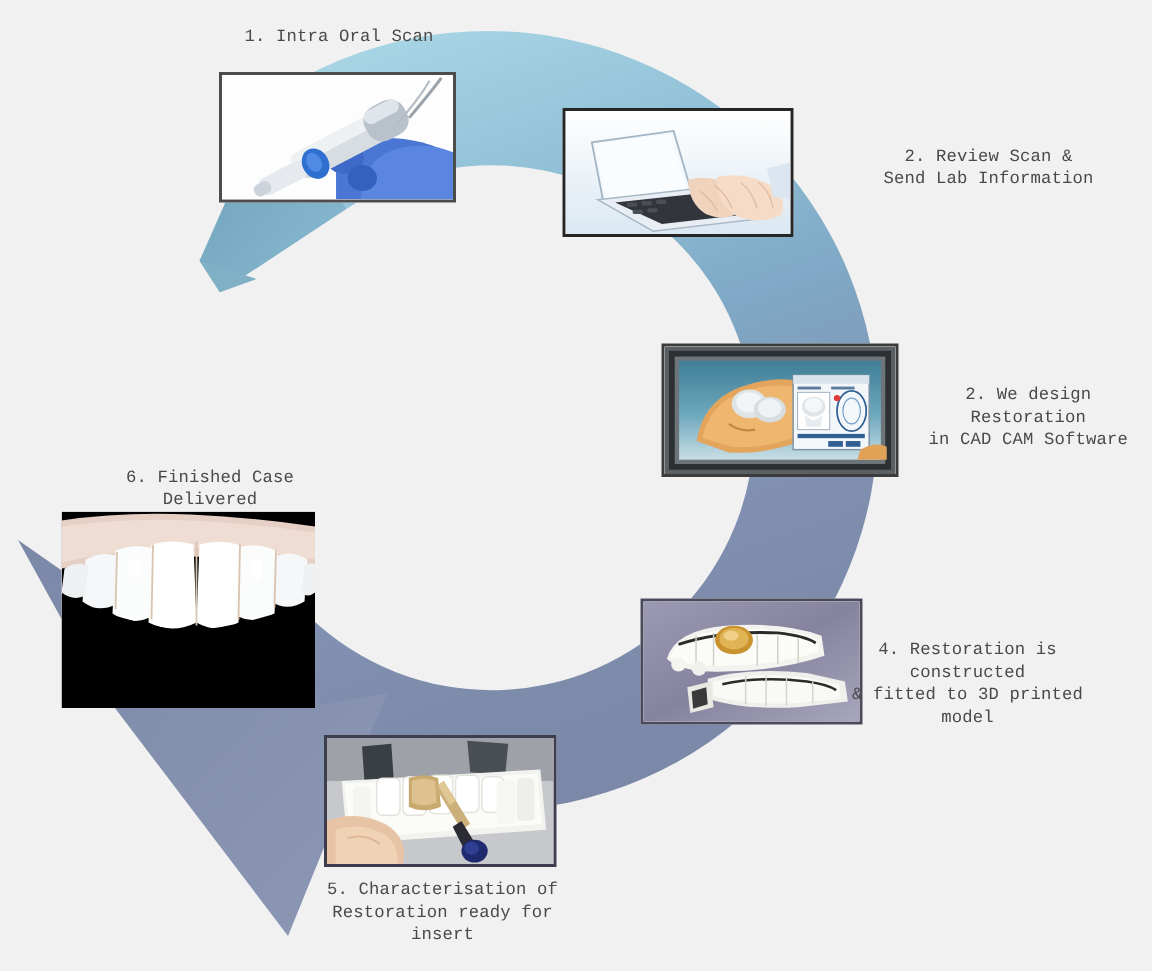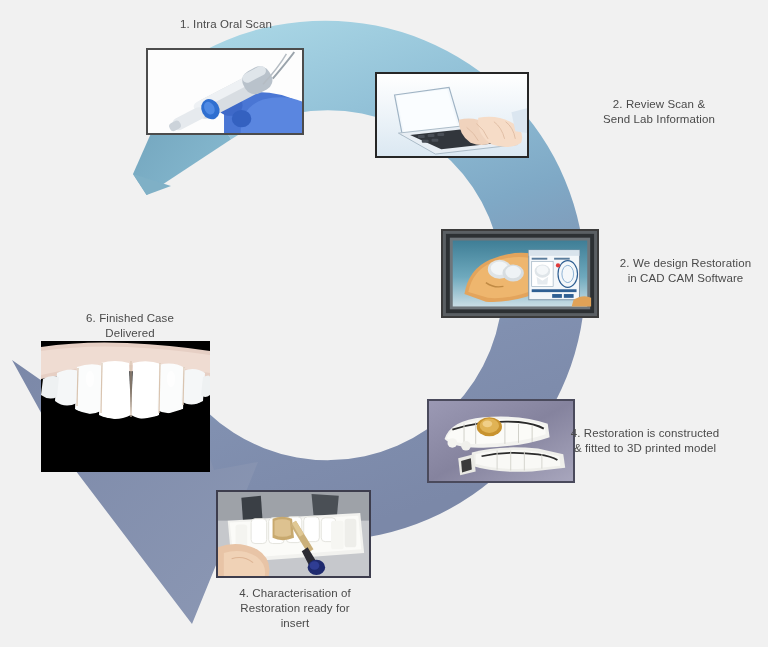--- a/index.html
+++ b/index.html
@@ -47,20 +47,21 @@
     height: 100%;
     overflow: hidden;
   }
   .caption {
     position: absolute;
     color: #4a4a4a;
     font-size: 11.5px;
     line-height: 15px;
     white-space: pre-line;
     letter-spacing: .1px;
+    font-family: Liberation Mono, monospace;
   }
   .caption.c-center { text-align: center; }
 
   
   #frame-1 {
     left: 146px; top: 48px; width: 158px; height: 87px;
     border: 2px solid #4c4c4c;
   }
   #frame-2 {
     left: 375px; top: 72px; width: 154px; height: 86px;
@@ -82,21 +83,21 @@
     left: 41px; top: 341px; width: 169px; height: 131px;
     border: 0;
   }
 
   
   #cap-1 { left: 122px; top: 17px;  width: 208px; }
   #cap-2 { left: 548px; top: 97px;  width: 222px; }
   #cap-3 { left: 603px; top: 256px; width: 165px; }
   #cap-4 { left: 554px; top: 426px; width: 182px; }
   #cap-5 { left: 205px; top: 586px; width: 180px; }
-  #cap-6 { left: 50px;  top: 311px; width: 160px; }
+  #cap-6 { left: 60px;  top: 311px; width: 160px; }
 
   
   .art { position:absolute; left:0; top:0; width:100%; height:100%; }
 </style>
 </head>
 <body>
 
 <div id="stage">
 
   <svg id="arrow-layer" viewBox="0 0 768 647">
@@ -358,21 +359,21 @@
           <path d="M92 58 L104 78 L96 82 L86 62 Z" fill="#2b2b33"></path>
           <ellipse cx="101" cy="79" rx="9" ry="8" fill="#1f2a6e"></ellipse>
           <ellipse cx="99" cy="77" rx="5" ry="4.5" fill="#2f3d93"></ellipse>
 
           <path d="M0 58 Q20 50 40 60 Q56 70 52 88 L0 88 Z" fill="#e8c4a6"></path>
           <path d="M6 64 Q24 58 40 68 Q50 76 48 88 L6 88 Z" fill="#f0d2b6"></path>
           <path d="M14 70 Q26 66 36 74" stroke="#ddb494" stroke-width="1.2" fill="none"></path>
         </svg>
       </div>
     </div>
-    <div class="caption c-center" id="cap-5">4. Characterisation of
+    <div class="caption c-center" id="cap-5">5. Characterisation of
 Restoration ready for
 insert</div>
   </div>
 
   <div class="step">
     <div class="photo-frame" id="frame-6">
       <div class="photo-inner">
         <svg class="art" viewBox="0 0 169 131" preserveAspectRatio="none">
           <rect x="0" y="0" width="169" height="131" fill="#000000"></rect>
 

